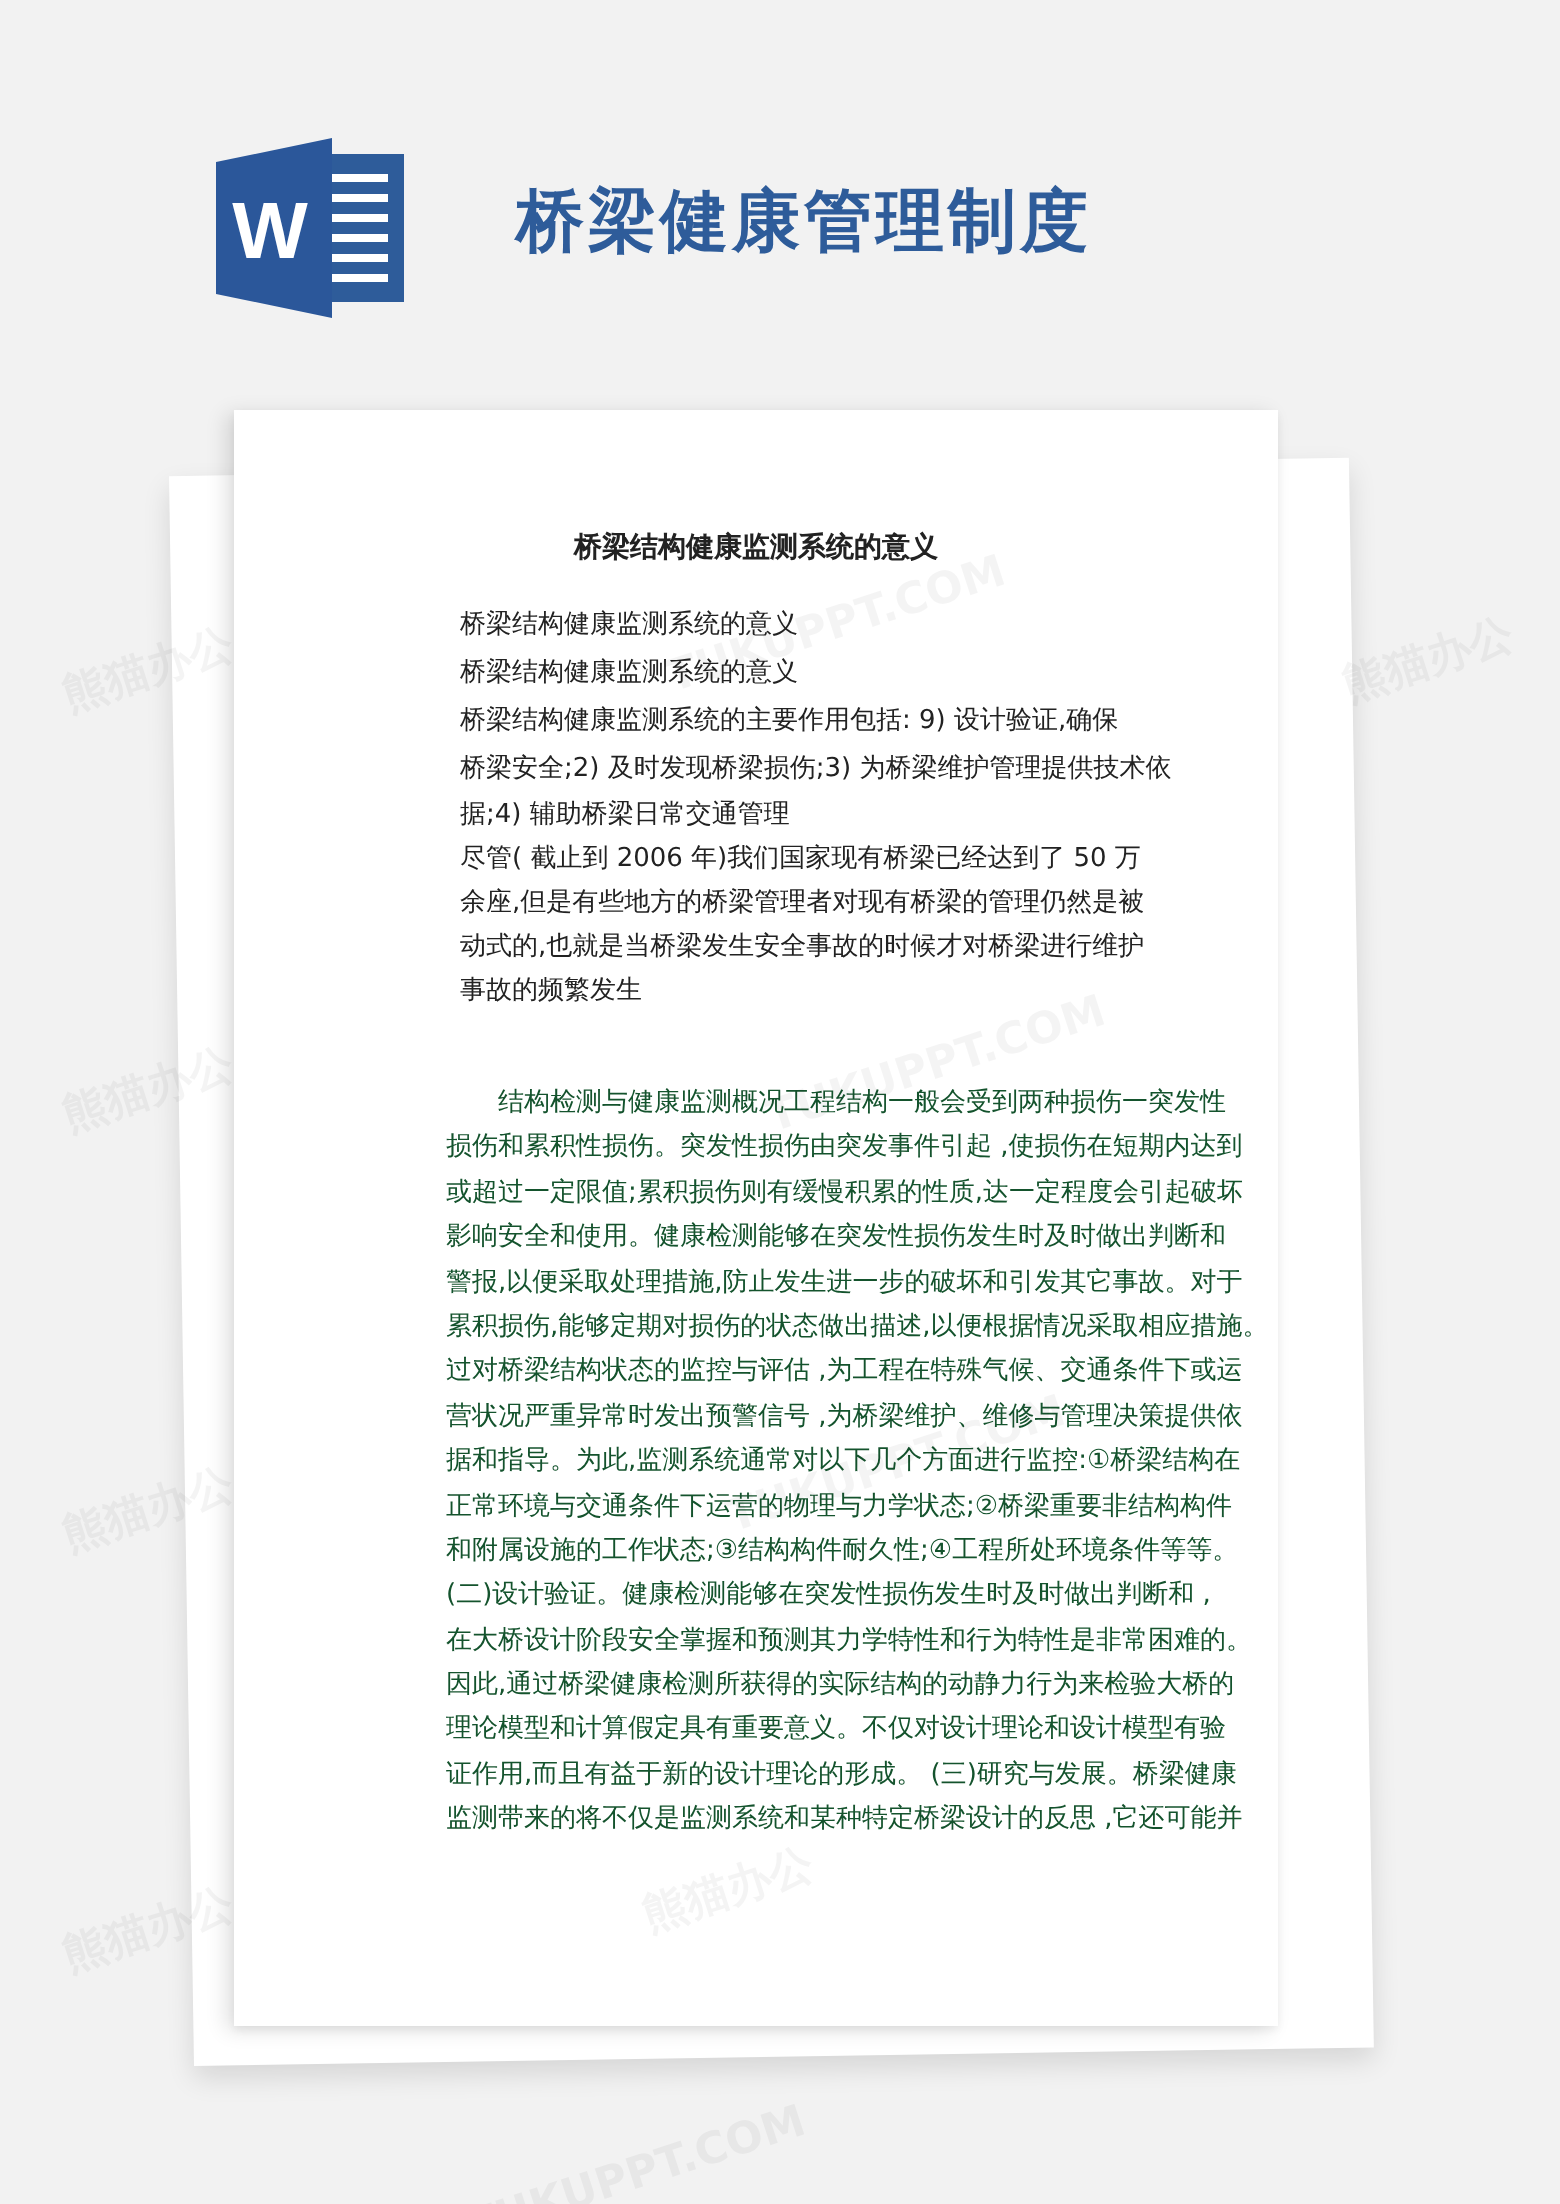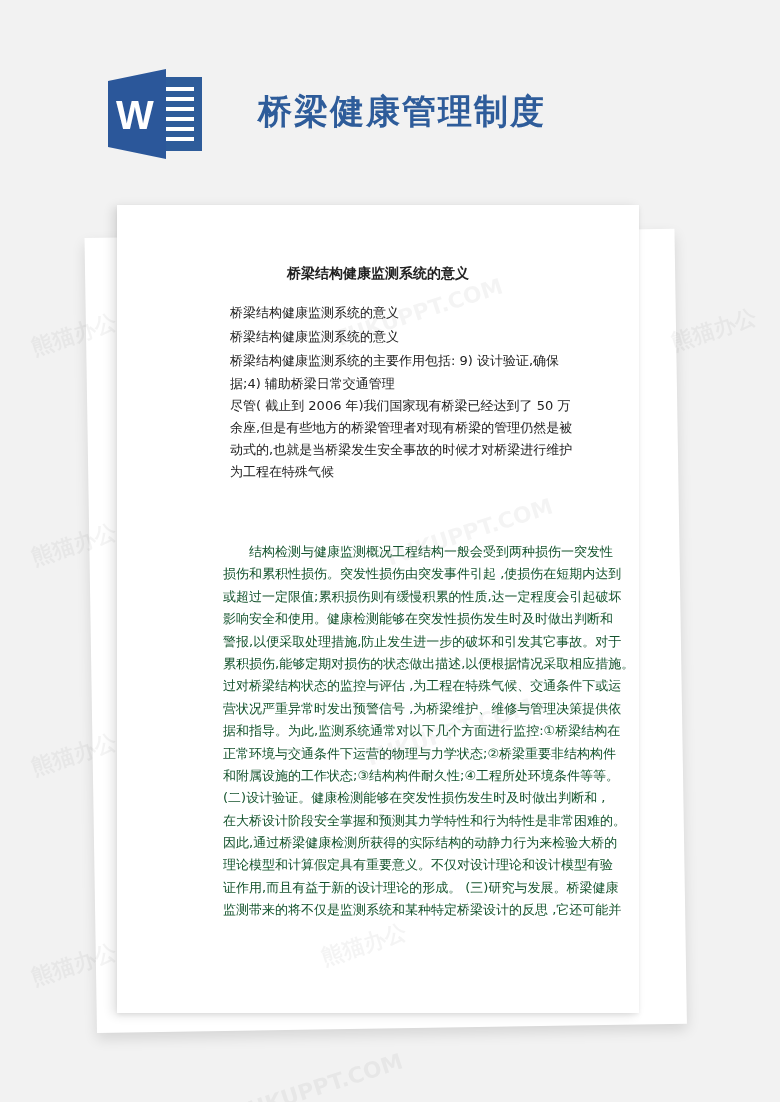--- a/index.html
+++ b/index.html
@@ -61,25 +61,26 @@
 
 <div class="page-back"></div>
 
 <div class="page">
   <div class="doc-title">桥梁结构健康监测系统的意义</div>
 
   <div class="block-a">
     <div class="ln">桥梁结构健康监测系统的意义</div>
     <div class="ln">桥梁结构健康监测系统的意义</div>
     <div class="ln">桥梁结构健康监测系统的主要作用包括: 9) 设计验证,确保</div>
+    <div class="ln">桥梁安全;2) 及时发现桥梁损伤;3) 为桥梁维护管理提供技术依</div>
     <div class="ln tight">据;4) 辅助桥梁日常交通管理</div>
     <div class="ln tight">尽管( 截止到 2006 年)我们国家现有桥梁已经达到了 50 万</div>
     <div class="ln tight">余座,但是有些地方的桥梁管理者对现有桥梁的管理仍然是被</div>
     <div class="ln tight">动式的,也就是当桥梁发生安全事故的时候才对桥梁进行维护</div>
-    <div class="ln tight">为工程在特殊气候</div>
+    <div class="ln tight">事故的频繁发生</div>
   </div>
 
   <div class="block-b">
     <div class="ln indent">结构检测与健康监测概况工程结构一般会受到两种损伤一突发性</div>
     <div class="ln">损伤和累积性损伤。突发性损伤由突发事件引起 ,使损伤在短期内达到</div>
     <div class="ln">或超过一定限值;累积损伤则有缓慢积累的性质,达一定程度会引起破坏</div>
     <div class="ln">影响安全和使用。健康检测能够在突发性损伤发生时及时做出判断和</div>
     <div class="ln">警报,以便采取处理措施,防止发生进一步的破坏和引发其它事故。对于</div>
     <div class="ln">累积损伤,能够定期对损伤的状态做出描述,以便根据情况采取相应措施。</div>
     <div class="ln">过对桥梁结构状态的监控与评估 ,为工程在特殊气候、交通条件下或运</div>

